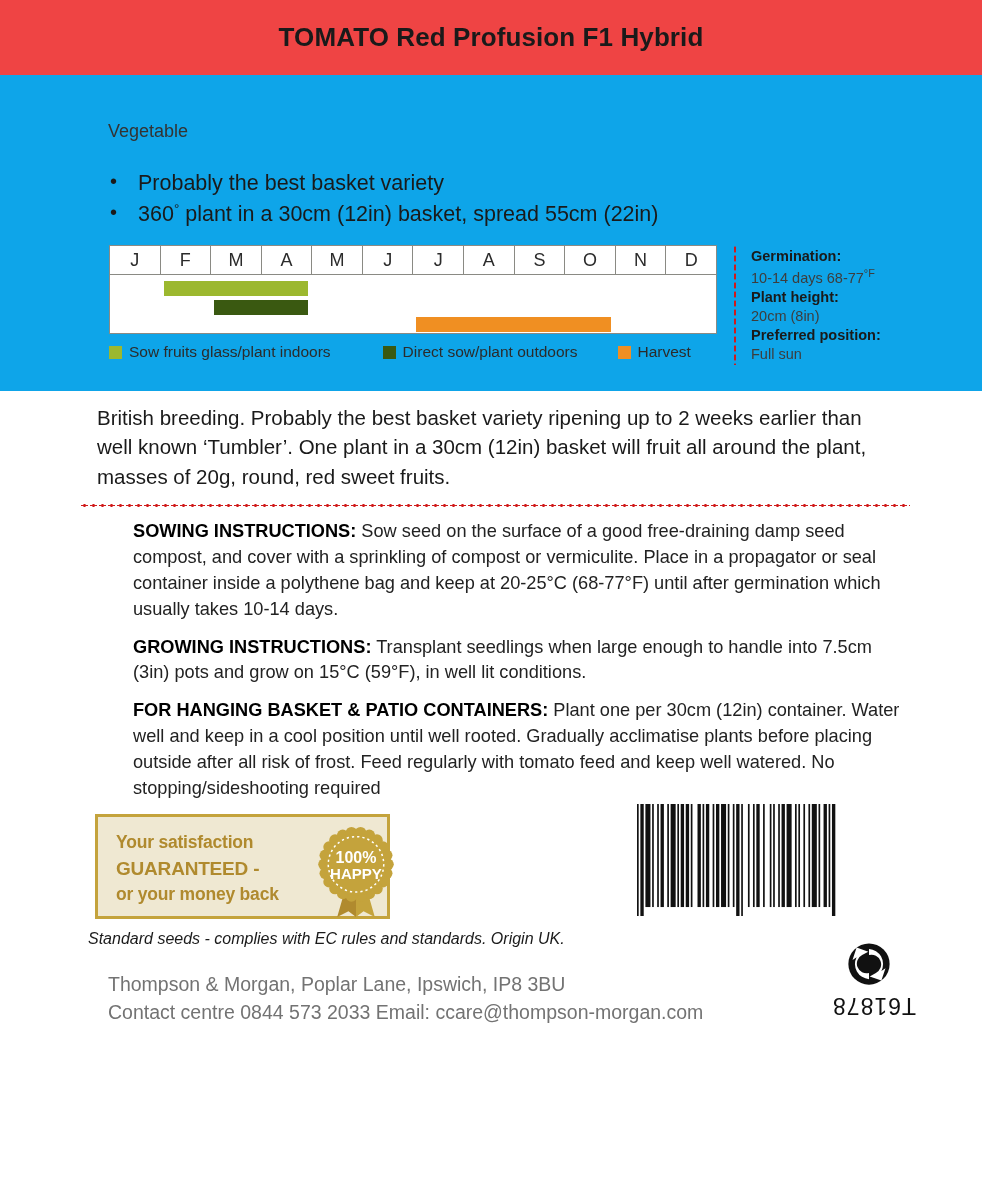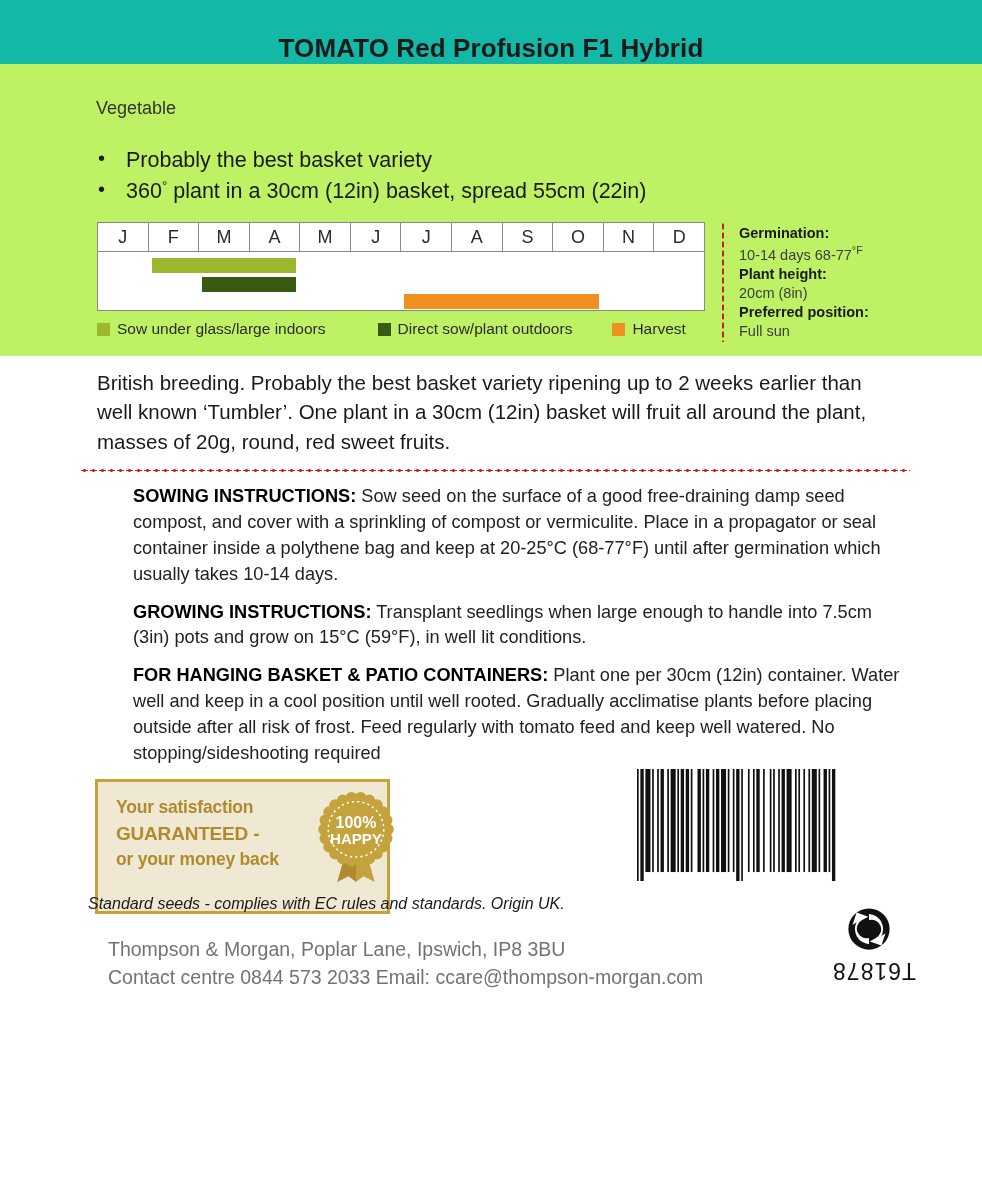--- a/index.html
+++ b/index.html
@@ -11,37 +11,37 @@
     width: 982px;
     height: 1200px;
     font-family: "Liberation Sans", sans-serif;
     color: #1a1a1a;
     overflow: hidden;
     position: relative;
   }
 
   
   .title-band {
-    height: 64px;
-    background: #14b8a6;
+    height: 75px;
+    background: #ef4444;
     display: flex;
-    align-items: flex-end;
+    align-items: center;
     justify-content: center;
   }
   .packet-title {
     font-size: 26px;
     font-weight: bold;
     letter-spacing: 0.1px;
     color: #1a1a1a;
   }
 
   
   .cream-panel {
-    background: #bef264;
-    padding: 0;
+    background: #0ea5e9;
+    padding: 12px;
     position: relative;
   }
   .category {
     font-size: 18px;
     color: #333333;
     padding: 34px 0 0 96px;
   }
   .bullets {
     list-style: none;
     margin: 0;
@@ -163,21 +163,21 @@
 
   
   .bottom-area {
     position: relative;
     padding: 22px 0 0 0;
     background: #ffffff;
   }
   .guarantee {
     position: absolute;
     left: 95px; top: 12px;
-    width: 295px; height: 135px;
+    width: 295px; height: 105px;
     border: 3px solid #C4A33C;
     background: #EFE8D2;
     box-sizing: border-box;
   }
   .guarantee-inner {
     position: absolute;
     inset: 4px;
     border: 1px solid #EFE8D2;
     padding: 8px 0 0 13px;
     box-sizing: border-box;
@@ -266,21 +266,21 @@
           </div>
         <div class="cal-body" id="cal-body">
             <div class="cal-bar" style="background: rgb(156, 184, 47); left: 8.83333%; width: 23.8%; top: 6px;"></div>
             <div class="cal-bar" style="background: rgb(58, 89, 17); left: 17.1667%; width: 15.4667%; top: 25px;"></div>
             <div class="cal-bar" style="background: rgb(240, 143, 34); left: 50.5%; width: 32.1333%; top: 42px;"></div>
           </div>
       </div>
       <div class="legend" id="cal-legend">
           <div class="legend-item">
             <span class="legend-swatch" style="background: rgb(156, 184, 47);"></span>
-            <span>Sow under glass/large indoors</span>
+            <span>Sow fruits glass/plant indoors</span>
           </div>
           <div class="legend-item" style="margin-left: 52px;">
             <span class="legend-swatch" style="background: rgb(58, 89, 17);"></span>
             <span>Direct sow/plant outdoors</span>
           </div>
           <div class="legend-item" style="margin-left: 40px;">
             <span class="legend-swatch" style="background: rgb(240, 143, 34);"></span>
             <span>Harvest</span>
           </div>
         </div>

